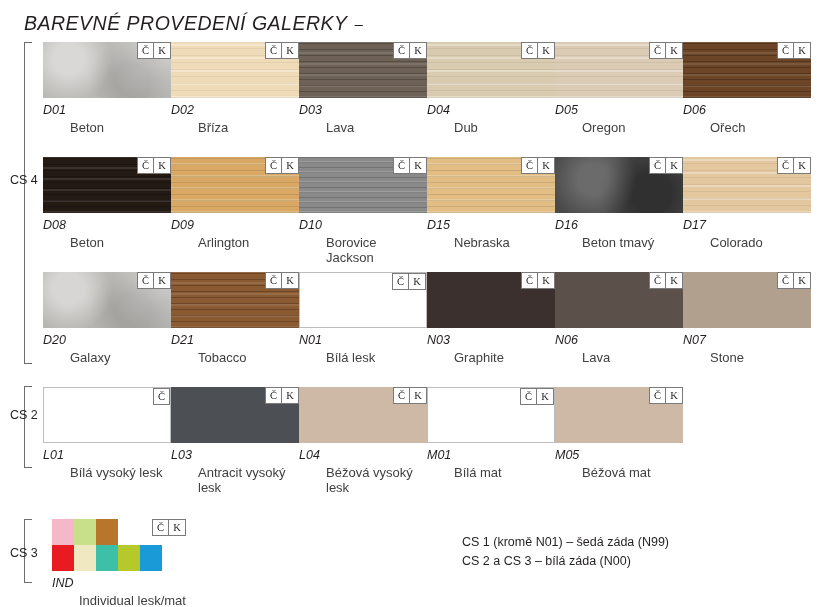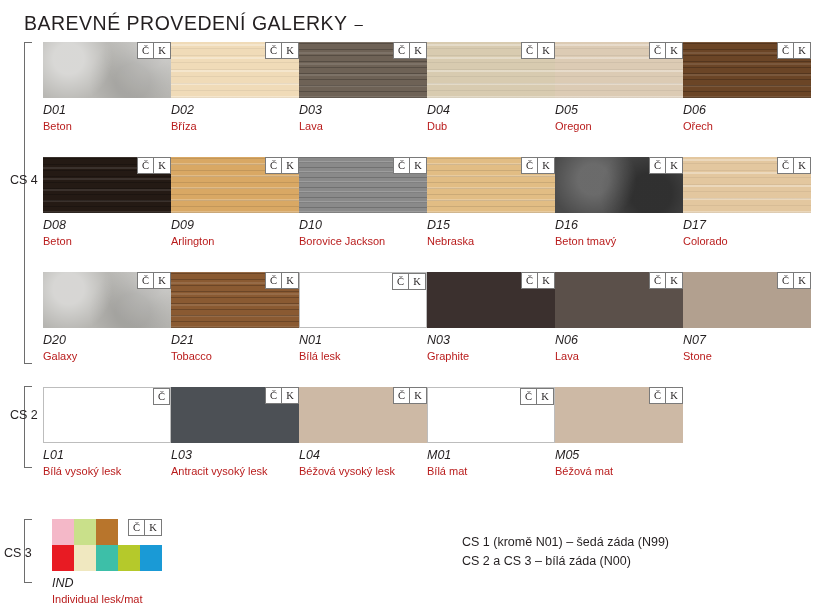--- a/index.html
+++ b/index.html
@@ -17,20 +17,21 @@
   }
 
   
   #title-row {
     position: absolute;
     left: 24px;
     top: 12px;
     display: flex;
     align-items: center;
     white-space: nowrap;
+    font-style: italic;
   }
   #title-main {
     font-size: 19.5px;
     letter-spacing: 0.5px;
     color: #231f20;
   }
   #title-dash {
     font-size: 15px;
     margin: 0 7px;
     color: #231f20;
@@ -95,23 +96,24 @@
     font-family: "Liberation Serif", serif;
   }
   .badge + .badge { border-left: none; }
   .code {
     font-size: 12.5px;
     margin-top: 5px;
     color: #231f20;
     font-style: italic;
   }
   .name {
-    font-size: 11px;
+    font-size: 13px;
     margin-top: 3px;
-    color: #b91c1c;
+    color: #404040;
+    margin-left: 27px;
   }
 
   
   .row-cs2 .cell { width: 128px; }
 
   
   .ind-swatch {
     width: 110px;
     height: 52px;
     position: relative;
@@ -139,21 +141,21 @@
   <span id="title-dash">–</span>
 </div>
 
 <div class="bracket" style="left:24px; top:42px; height:320px;"></div>
 <div class="group-label" style="left:10px; top:173px;">CS 4</div>
 
 <div class="bracket" style="left:24px; top:386px; height:80px;"></div>
 <div class="group-label" style="left:10px; top:408px;">CS 2</div>
 
 <div class="bracket" style="left:24px; top:519px; height:62px;"></div>
-<div class="group-label" style="left:4px; top:546px;">CS 3</div>
+<div class="group-label" style="left:10px; top:546px;">CS 3</div>
 
 <div class="row" id="row-0" style="top:42px;">
     <div class="cell">
       <div class="swatch" style="background: radial-gradient(circle at 20% 30%, rgba(255, 255, 255, 0.45) 0px, rgba(255, 255, 255, 0.45) 14%, rgba(0, 0, 0, 0) 40%), radial-gradient(circle at 70% 70%, rgba(0, 0, 0, 0.1) 0px, rgba(0, 0, 0, 0.1) 18%, rgba(0, 0, 0, 0) 45%), radial-gradient(circle at 85% 20%, rgba(255, 255, 255, 0.3) 0px, rgba(255, 255, 255, 0.3) 12%, rgba(0, 0, 0, 0) 40%), linear-gradient(rgb(185, 184, 180), rgb(185, 184, 180));">
         <div class="badges">
           <div class="badge">Č</div>
           <div class="badge">K</div>
         </div>
       </div>
       <div class="code">D01</div>

